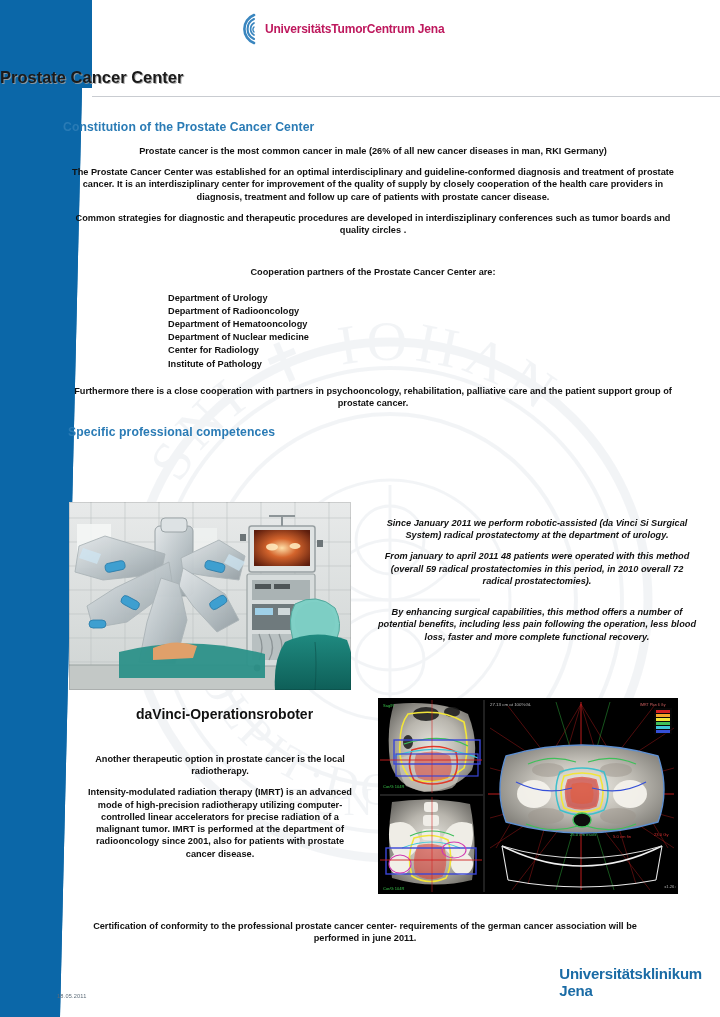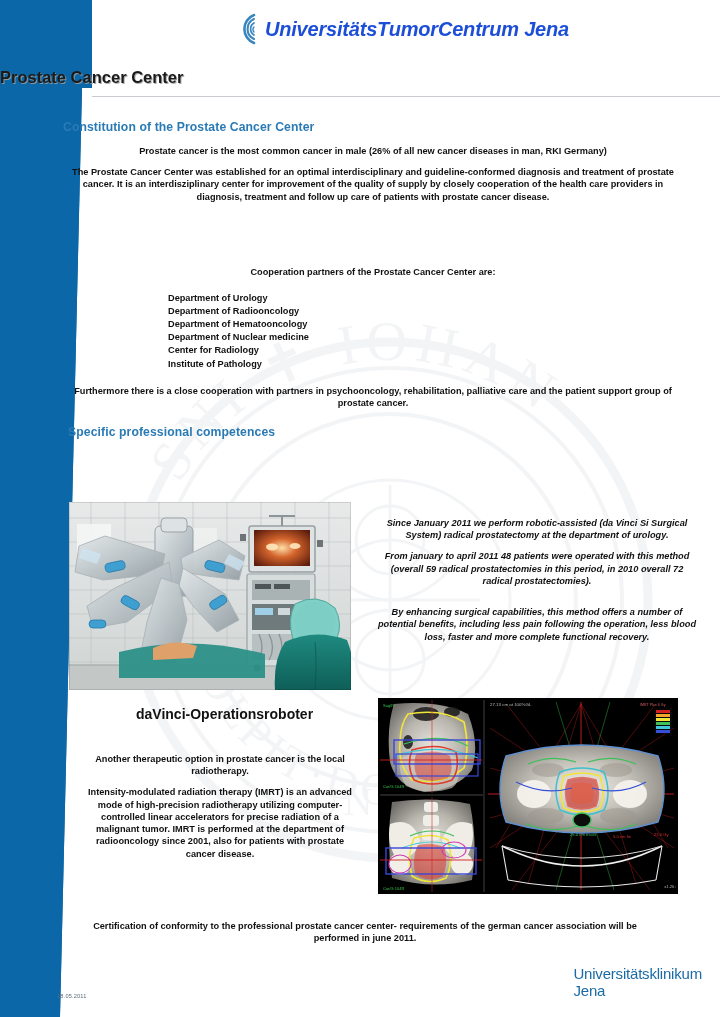--- a/index.html
+++ b/index.html
@@ -54,26 +54,25 @@
     position: absolute;
     left: 232px;
     top: 13px;
     display: flex;
     align-items: center;
     gap: 7px;
   }
   #logo-arcs { width: 26px; height: 32px; display:block; }
   #logo-text {
     font-family: "Liberation Sans", sans-serif;
-    font-size: 20px;
-    font-weight: bold;
-    color: #1d4ed8;
+    font-size: 12px;
+    font-weight: bold;
+    color: #be185d;
     letter-spacing: -0.2px;
     white-space: nowrap;
-    font-style: italic;
   }
   #poster-title {
     position: absolute;
     left: 0;
     top: 68px;
     width: 720px;
     text-align: left;
     font-size: 16.5px;
     font-weight: bold;
     color: #1a1a1a;
@@ -149,21 +148,21 @@
     color: #5c6b78;
     letter-spacing: 0.2px;
     z-index: 5;
   }
   #footer-logo {
     position: absolute;
     right: 18px;
     top: 966px;
     text-align: left;
     font-size: 15px;
-    font-weight: normal;
+    font-weight: bold;
     color: #1a6ba5;
     line-height: 1.12;
     z-index: 5;
     letter-spacing: -0.2px;
   }
   #footer-logo .l2 { display: block; }
   #cert-note {
     position: absolute;
     left: 80px;
     top: 920px;
@@ -229,20 +228,21 @@
   </div>
   <div id="header-rule"></div>
 
   <div id="content">
 
     <div class="blk" style="left:63px; top:120px; width:620px;">
       <h2 class="sec-head">Constitution of the Prostate Cancer Center</h2>
       <div style="height:11px"></div>
       <p class="body">Prostate cancer is the most common cancer in male (26% of all new cancer diseases in man, RKI Germany)</p>
       <p class="body">The Prostate Cancer Center was established for an optimal interdisciplinary and guideline-conformed diagnosis and treatment of prostate cancer. It  is an interdisziplinary center for improvement of the quality of supply by closely cooperation of the health care providers in diagnosis, treatment and follow up care of patients with prostate cancer disease.</p>
+      <p class="body">Common strategies for diagnostic and therapeutic procedures are developed in interdisziplinary conferences such as tumor boards and quality circles .</p>
     </div>
 
     <div class="blk" style="left:63px; top:266px; width:620px;">
       <p class="body" style="margin-bottom:14px;">Cooperation partners of the Prostate Cancer Center are:</p>
       <ul class="partners">
         <li>Department of Urology</li>
         <li>Department of Radiooncology</li>
         <li>Department of Hematooncology</li>
         <li>Department of Nuclear medicine</li>
         <li>Center for Radiology</li>

